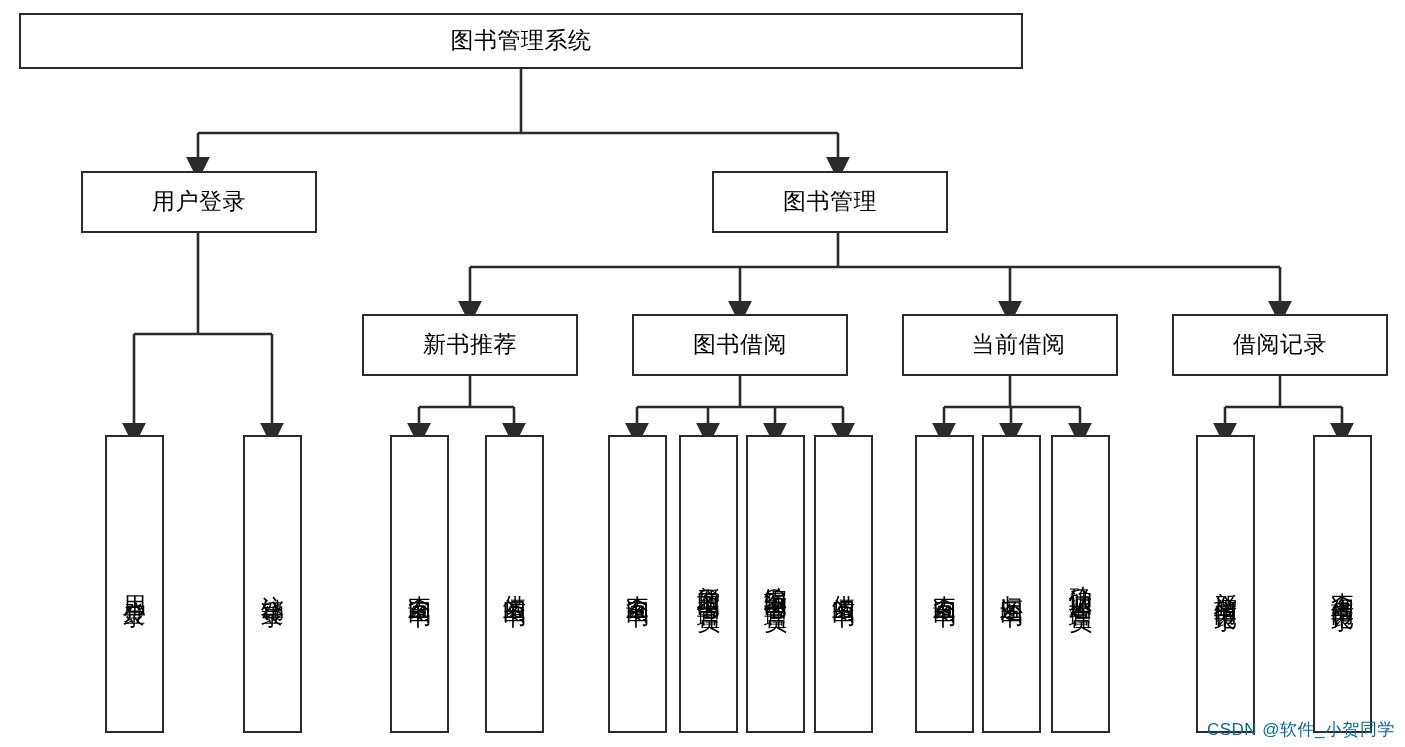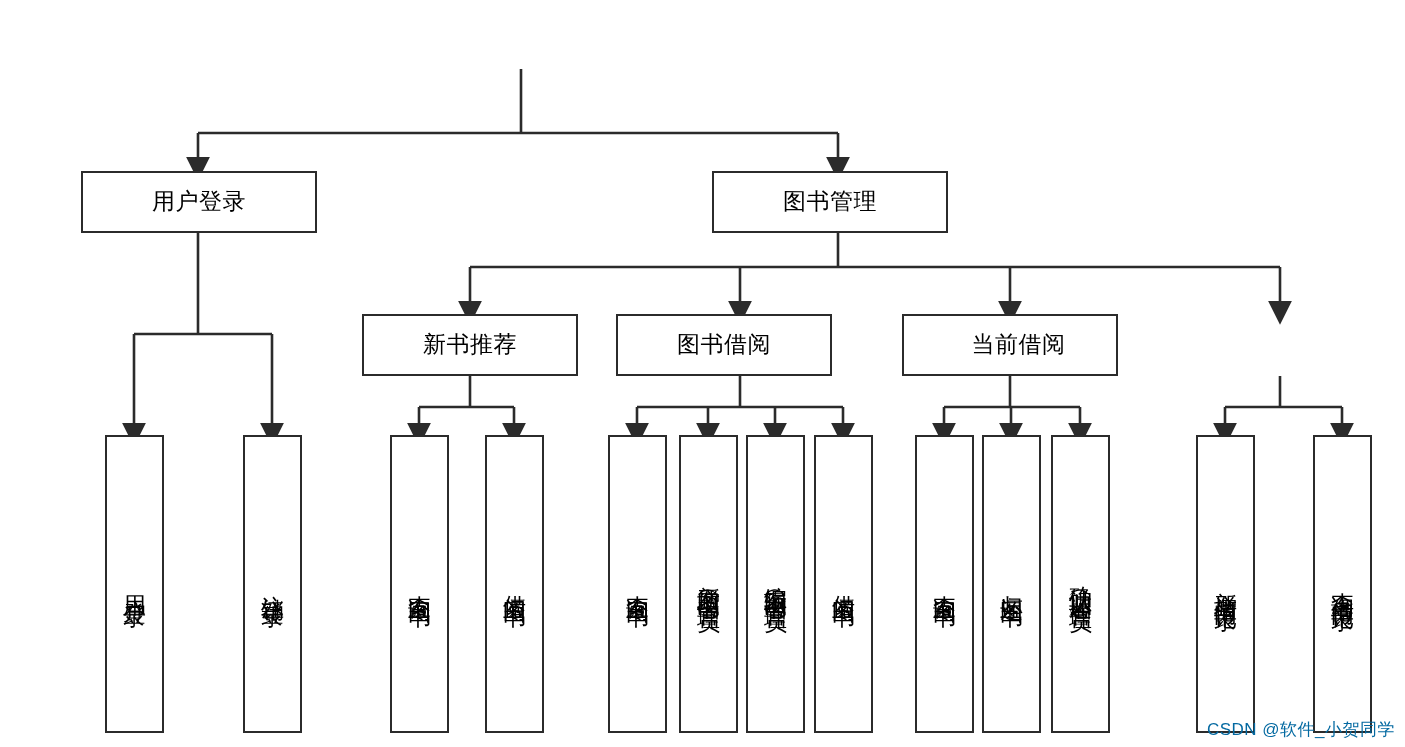--- a/index.html
+++ b/index.html
@@ -118,37 +118,43 @@
       <path d="M1011,407 L1011,426" marker-end="url(#arrow)"></path>
       <path d="M1080,407 L1080,426" marker-end="url(#arrow)"></path>
 
       <path d="M1280,376 L1280,407"></path>
       <path d="M1225,407 L1342,407"></path>
       <path d="M1225,407 L1225,426" marker-end="url(#arrow)"></path>
       <path d="M1342,407 L1342,426" marker-end="url(#arrow)"></path>
     </g>
   </svg>
 
+  <div class="node root horizontal" style="left:19px; top:13px; width:1004px; height:56px;">
+    <span class="node-label">图书管理系统</span>
+  </div>
 
   <div class="node horizontal" style="left:81px; top:171px; width:236px; height:62px;">
     <span class="node-label">用户登录</span>
   </div>
   <div class="node horizontal" style="left:362px; top:314px; width:216px; height:62px;">
     <span class="node-label">新书推荐</span>
   </div>
 
   <div class="node horizontal" style="left:712px; top:171px; width:236px; height:62px;">
     <span class="node-label">图书管理</span>
   </div>
-  <div class="node horizontal" style="left:616px; top:314px; width:216px; height:62px;">
+  <div class="node horizontal" style="left:632px; top:314px; width:216px; height:62px;">
     <span class="node-label">图书借阅</span>
   </div>
   <div class="node horizontal" style="left:902px; top:314px; width:216px; height:62px;padding-left:17px;">
     <span class="node-label">当前借阅</span>
   </div>
+  <div class="node horizontal" style="left:1172px; top:314px; width:216px; height:62px;">
+    <span class="node-label">借阅记录</span>
+  </div>
 
   <div class="node vertical" style="left:105px; top:435px; width:59px; height:298px;">
     <span class="node-label">用户登录</span>
   </div>
   <div class="node vertical" style="left:243px; top:435px; width:59px; height:298px;">
     <span class="node-label">注销登录</span>
   </div>
 
   <div class="node vertical" style="left:390px; top:435px; width:59px; height:298px;">
     <span class="node-label">查询图书</span>

